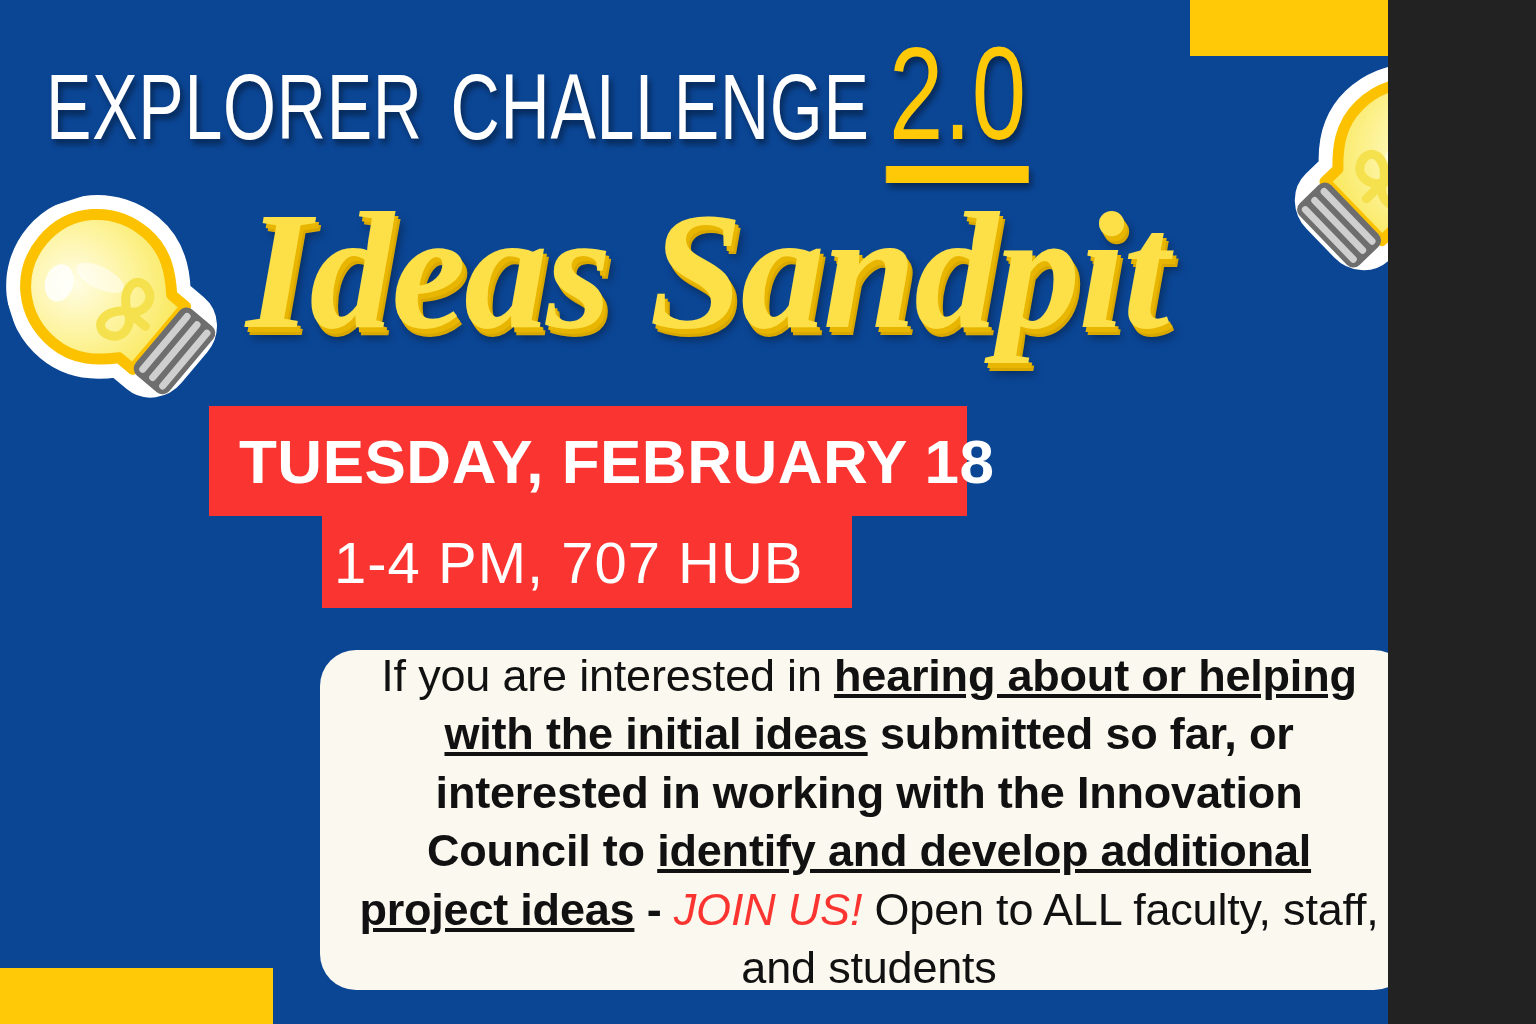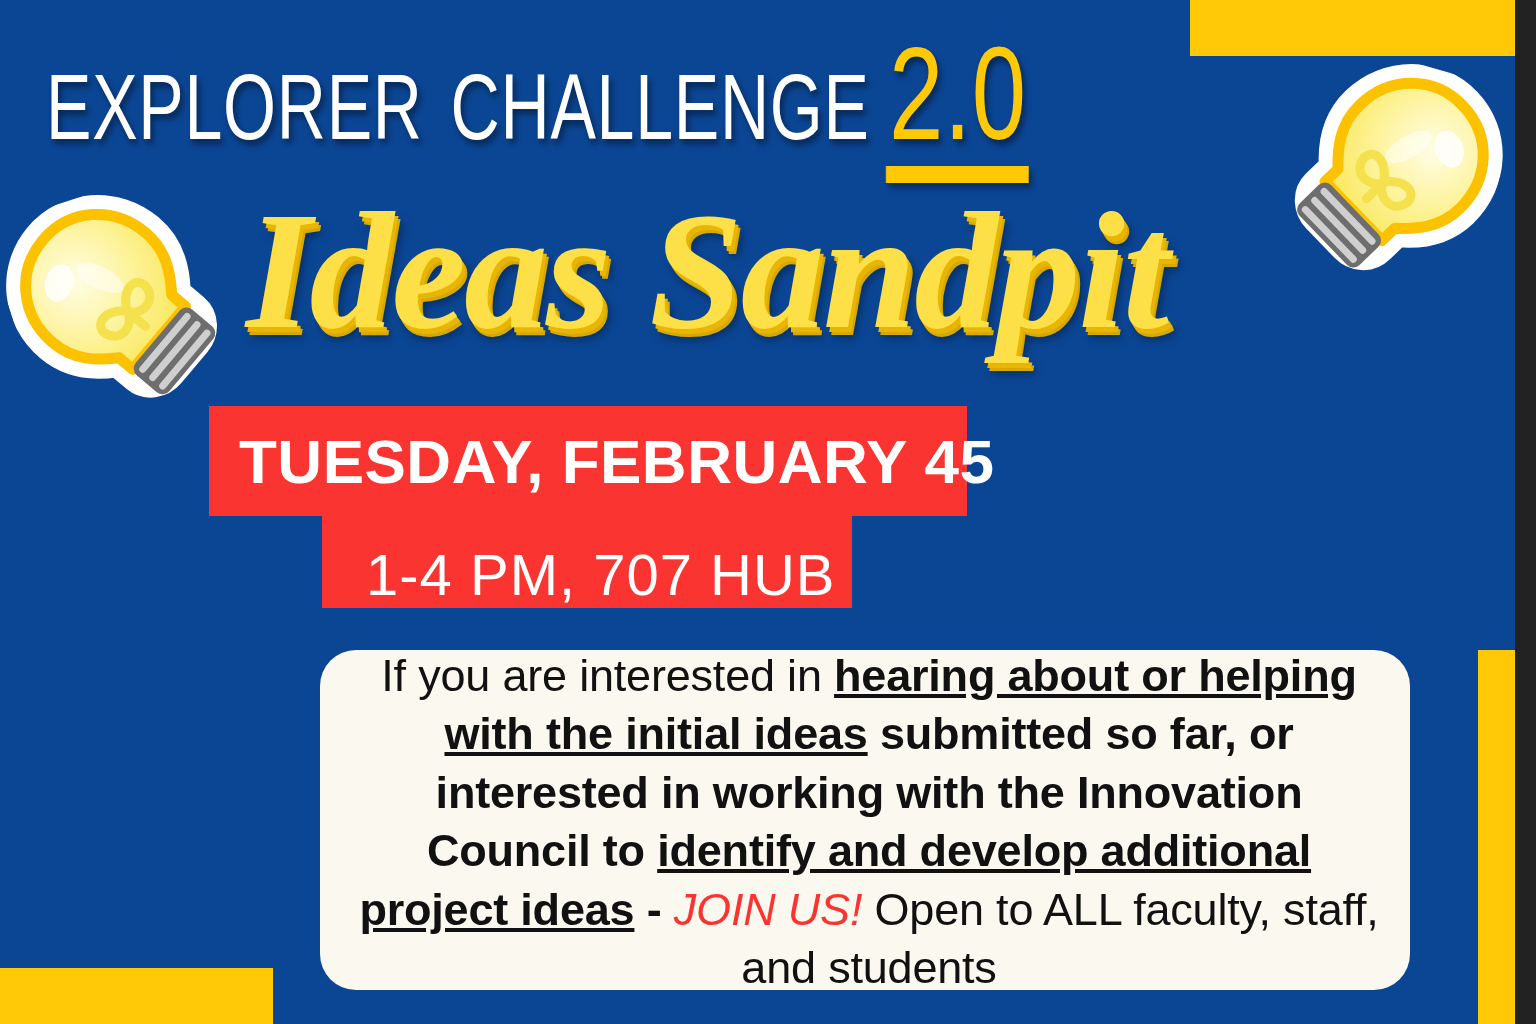--- a/index.html
+++ b/index.html
@@ -2,21 +2,21 @@
 <html><head>
 <meta charset="utf-8">
 <style>
   html, body {
     margin: 0;
     padding: 0;
     background: #222;
   }
   #poster {
     position: relative;
-    width: 1515px;
+    width: 1388px;
     height: 1024px;
     overflow: hidden;
     background: #0b4695;
     font-family: "Liberation Sans", sans-serif;
     -webkit-font-smoothing: antialiased;
   }
 
   
   .deco {
     position: absolute;
@@ -107,26 +107,25 @@
     width: 758px; height: 110px;
     padding-left: 30px;
     box-sizing: border-box;
     font-size: 62px;
     font-weight: bold;
     letter-spacing: 0.5px;
   }
   #band-time {
     left: 322px;  top: 516px;
     width: 530px; height: 92px;
-    padding-left: 44px;
+    padding-left: 12px;
     box-sizing: border-box;
     font-size: 58px;
     font-weight: 400;
     letter-spacing: 1px;
-    align-items: flex-end;
   }
 
   
   #body-card {
     position: absolute;
     left: 320px;
     top: 650px;
     width: 1090px;
     height: 340px;
     background: #faf8ef;
@@ -235,21 +234,21 @@
         </g>
       </g>
     </svg>
   </div>
 
   <div id="headline"><span>Explorer Challenge</span><span class="ver">2.0</span></div>
 
   <div id="script-title">Ideas Sandpit</div>
 
   <div id="band-date" class="band">
-      <span>TUESDAY, FEBRUARY 45</span>
+      <span>TUESDAY, FEBRUARY 18</span>
     </div>
 
   <div id="band-time" class="band">
       <span>1-4 PM, 707 HUB</span>
     </div>
 
   <div id="body-card">
     <div id="body-text"><span>If you are interested in </span><b>hearing about or helping with the initial ideas</b><span class="plainbold"> submitted so far, or interested in working with the Innovation Council to </span><b>identify and develop additional project ideas</b><span class="plainbold"> - </span><span class="join">JOIN US!</span><span> Open to ALL faculty, staff, and students</span></div>
   </div>
 

